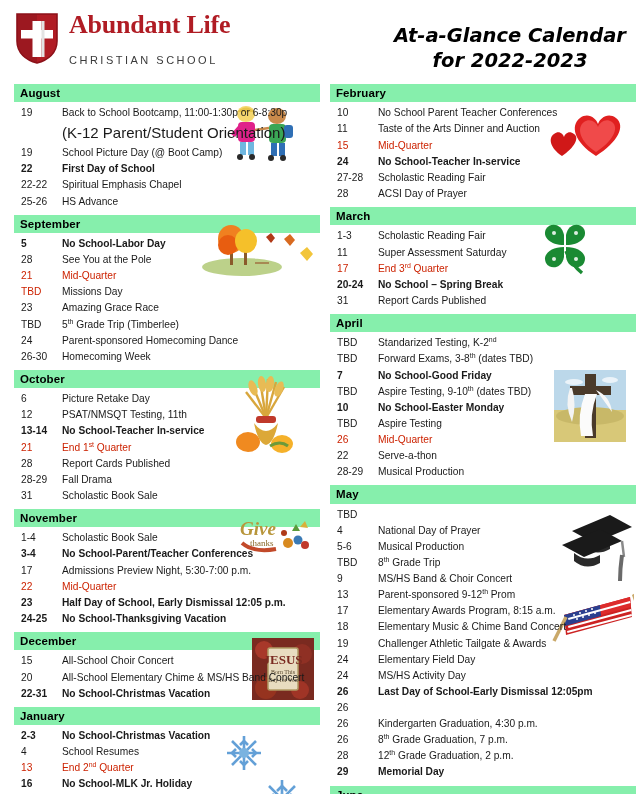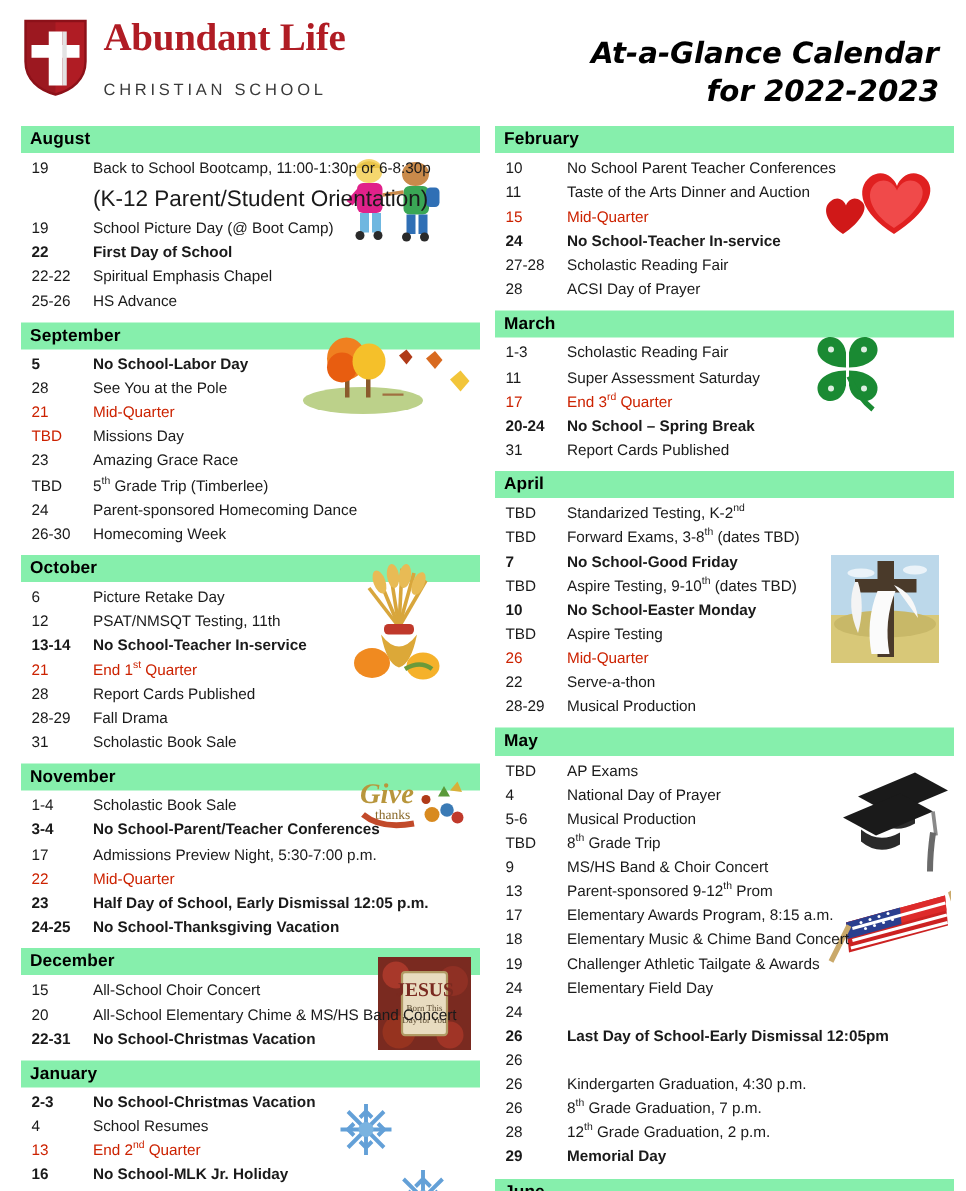--- a/index.html
+++ b/index.html
@@ -51,21 +51,21 @@
     letter-spacing: -0.2px;
   }
   .brand-sub {
     font-family: "Liberation Sans", sans-serif;
     font-size: 11px;
     letter-spacing: 2.5px;
     color: #3a3a3a;
     margin-top: 15px;
   }
   .title-block {
-    text-align: right;
+    text-align: center;
     padding-top: 14px;
     padding-right: 6px;
   }
   .title-line {
     font-family: "DejaVu Sans", sans-serif;
     font-weight: bold;
     font-style: italic;
     font-size: 19.5px;
     line-height: 1.28;
     color: #000000;
@@ -600,21 +600,20 @@
           <circle cx="45" cy="20" r="1"></circle>
                 <circle cx="51" cy="18" r="1"></circle>
         </g>
         <path d="M88 0 L94 -4 L96 2 L90 6 Z" fill="#caa96a"></path>
         <path d="M22 22 L10 46" stroke="#caa96a" stroke-width="3.5" fill="none"></path>
       </g>
     </svg></div>
         <div class="events">
           <div class="event">
             <div class="date">TBD</div>
-            <div class="desc">AP Exams</div>
           </div>
           <div class="event">
             <div class="date">4</div>
             <div class="desc">National Day of Prayer</div>
           </div>
           <div class="event">
             <div class="date">5-6</div>
             <div class="desc">Musical Production</div>
           </div>
           <div class="event">
@@ -640,20 +639,21 @@
           <div class="event">
             <div class="date">19</div>
             <div class="desc">Challenger Athletic Tailgate &amp; Awards</div>
           </div>
           <div class="event">
             <div class="date">24</div>
             <div class="desc">Elementary Field Day</div>
           </div>
           <div class="event">
             <div class="date">24</div>
+            <div class="desc">MS/HS Activity Day</div>
           </div>
           <div class="event bold">
             <div class="date">26</div>
             <div class="desc">Last Day of School-Early Dismissal 12:05pm</div>
           </div>
           <div class="event">
             <div class="date">26</div>
           </div>
           <div class="event">
             <div class="date">26</div>

